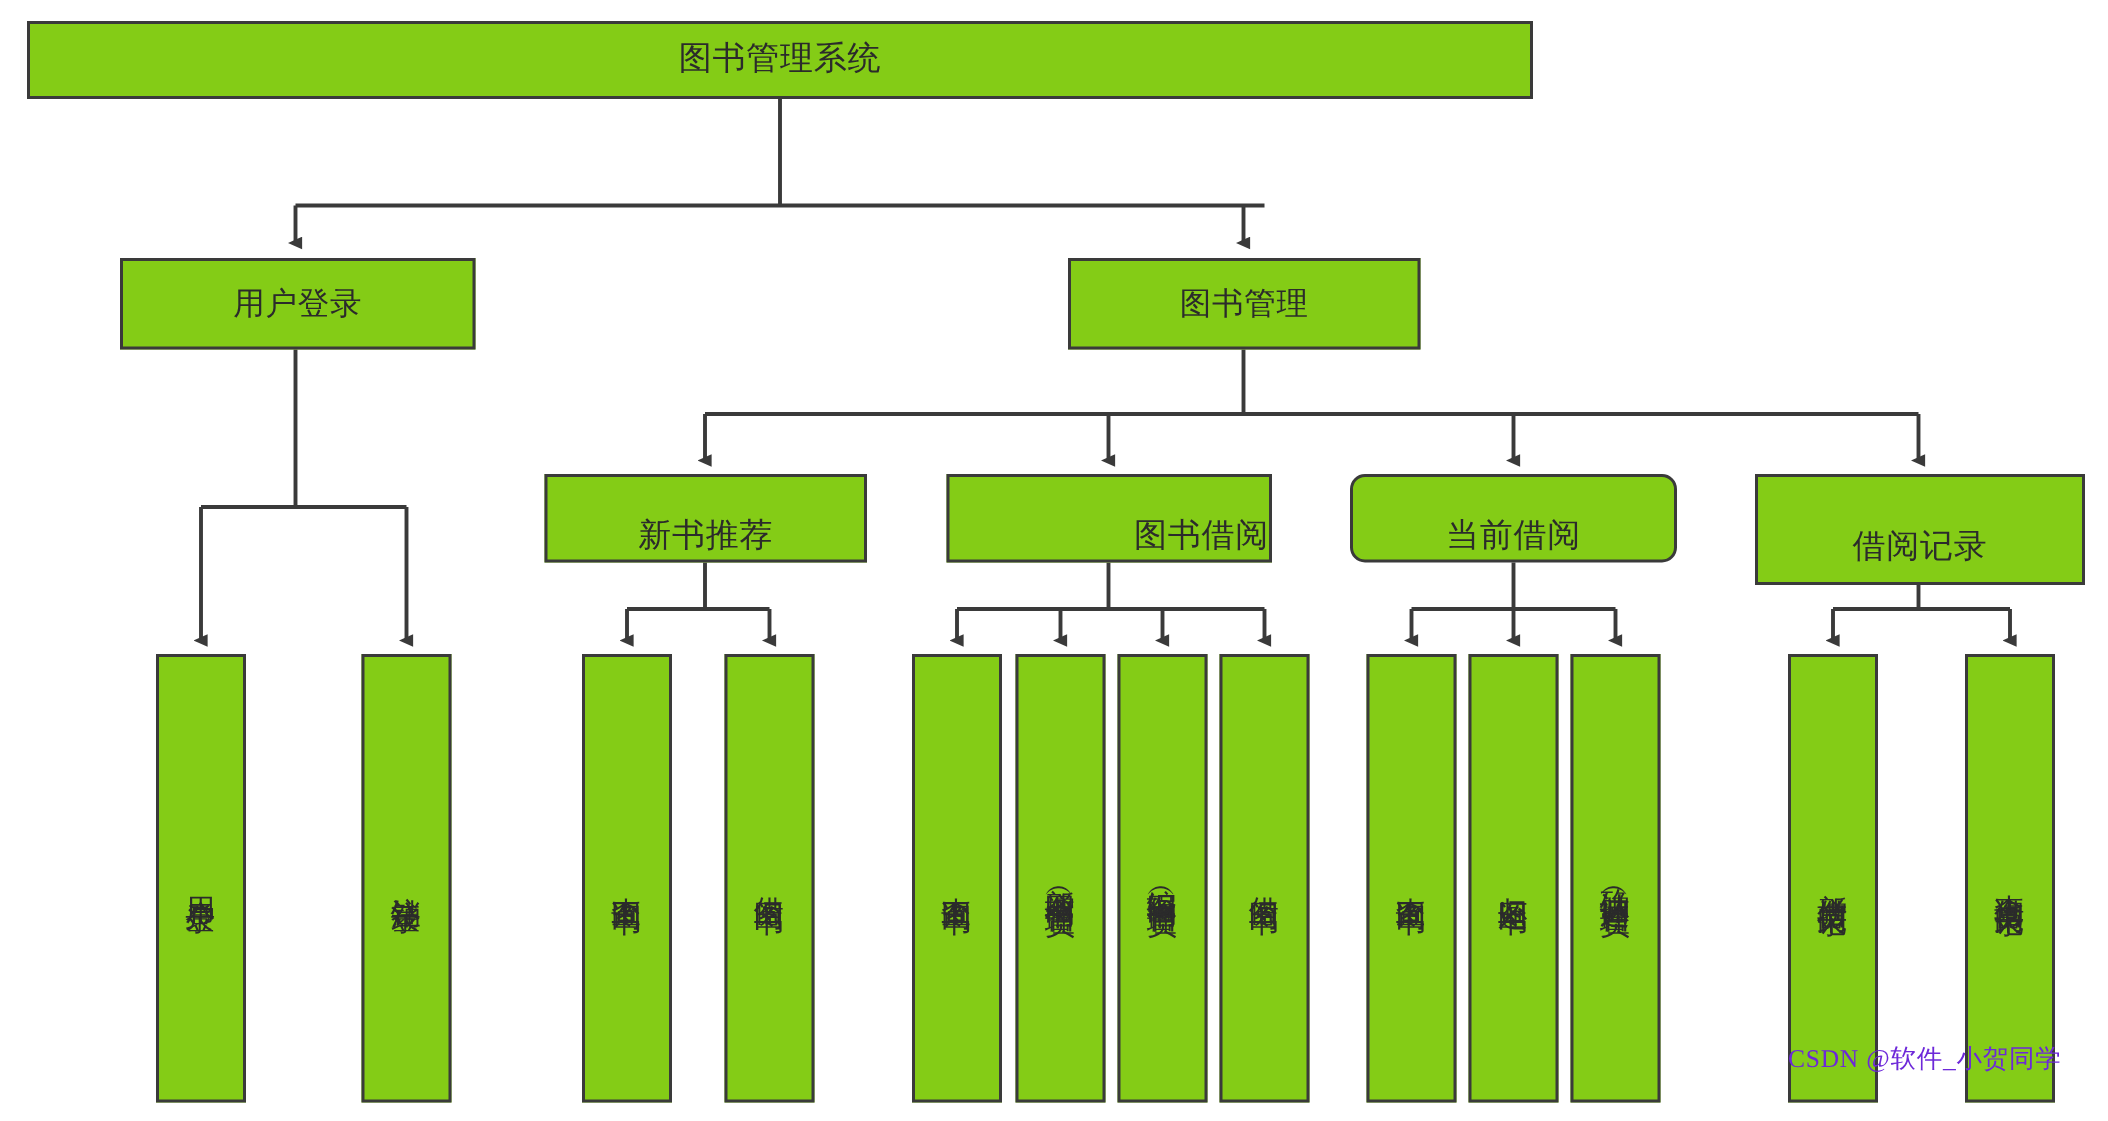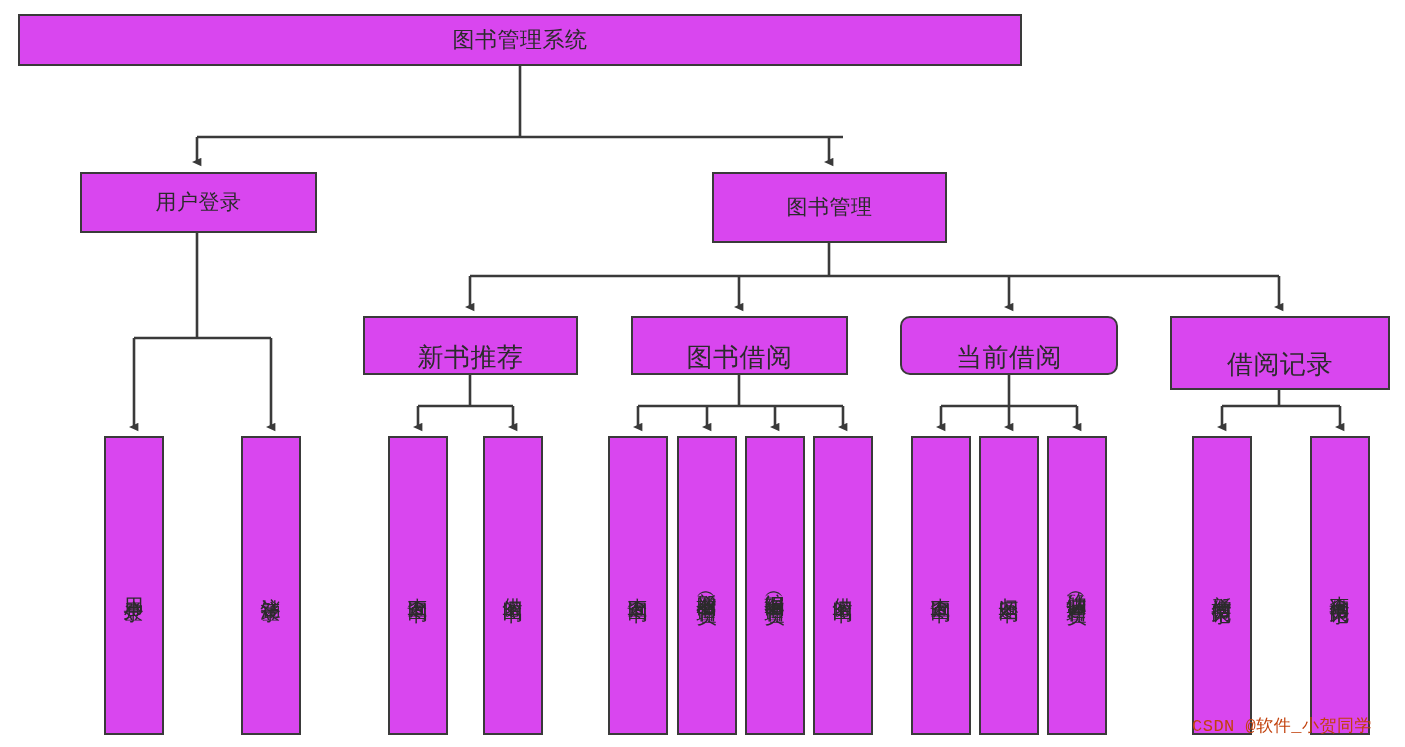--- a/index.html
+++ b/index.html
@@ -22,21 +22,21 @@
     position: absolute;
     left: 0;
     top: 0;
     width: 1405px;
     height: 747px;
     pointer-events: none;
   }
   .node {
     position: absolute;
     box-sizing: border-box;
-    background: #d946ef;
+    background: #84cc16;
     border: 2px solid #3a3a3a;
     display: flex;
     align-items: center;
     justify-content: center;
     z-index: 2;
   }
   .node .label {
     color: #2b2b2b;
     font-size: 21px;
     line-height: 1.15;
@@ -46,32 +46,32 @@
   }
   .node.vertical .label {
     writing-mode: vertical-rl;
     text-orientation: upright;
     letter-spacing: 2px;
     line-height: 1.0;
     white-space: nowrap;
   }
   .node.root .label { font-size: 22px; }
   .node.lvl2 .label { font-size: 21px; }
-  .node.lvl3 .label { font-size: 26px; margin-top: 24px; }
+  .node.lvl3 .label { font-size: 22px; margin-top: 24px; }
   .node.leaf .label { font-size: 20px; }
   .watermark {
     position: absolute;
     left: 1192px;
-    top: 714px;
+    top: 694px;
     font-size: 17px;
-    color: #c2410c;
+    color: #6d28d9;
     letter-spacing: 0.5px;
     white-space: nowrap;
     z-index: 3;
-    font-family: Liberation Mono, monospace;
+    font-family: Liberation Serif, serif;
   }
 </style>
 </head>
 <body>
 
 <div id="canvas">
 
   <svg id="edges" viewBox="0 0 1405 747" xmlns="http://www.w3.org/2000/svg">
     <defs>
       <marker id="arrow" markerWidth="10" markerHeight="10" refX="4.2" refY="5" orient="auto" markerUnits="userSpaceOnUse">
@@ -122,28 +122,28 @@
     </g>
   </svg>
 
   <div class="node root" style="left:18px; top:14px; width:1004px; height:52px;">
     <span class="label">图书管理系统</span>
   </div>
 
   <div class="node lvl2" style="left:80px; top:172px; width:237px; height:61px;">
     <span class="label">用户登录</span>
   </div>
-  <div class="node lvl2" style="left:712px; top:172px; width:235px; height:71px;">
+  <div class="node lvl2" style="left:712px; top:172px; width:235px; height:61px;">
     <span class="label">图书管理</span>
   </div>
 
   <div class="node lvl3" style="left:363px; top:316px; width:215px; height:59px;">
     <span class="label">新书推荐</span>
   </div>
-  <div class="node lvl3" style="left:631px; top:316px; width:217px; height:59px;">
+  <div class="node lvl3" style="left:631px; top:316px; width:217px; height:59px;justify-content:flex-end;">
     <span class="label">图书借阅</span>
   </div>
   <div class="node lvl3" style="left:900px; top:316px; width:218px; height:59px;border-radius:10px;">
     <span class="label">当前借阅</span>
   </div>
   <div class="node lvl3" style="left:1170px; top:316px; width:220px; height:74px;">
     <span class="label">借阅记录</span>
   </div>
 
   <div class="node leaf vertical" style="left:104px; top:436px; width:60px; height:299px;">

